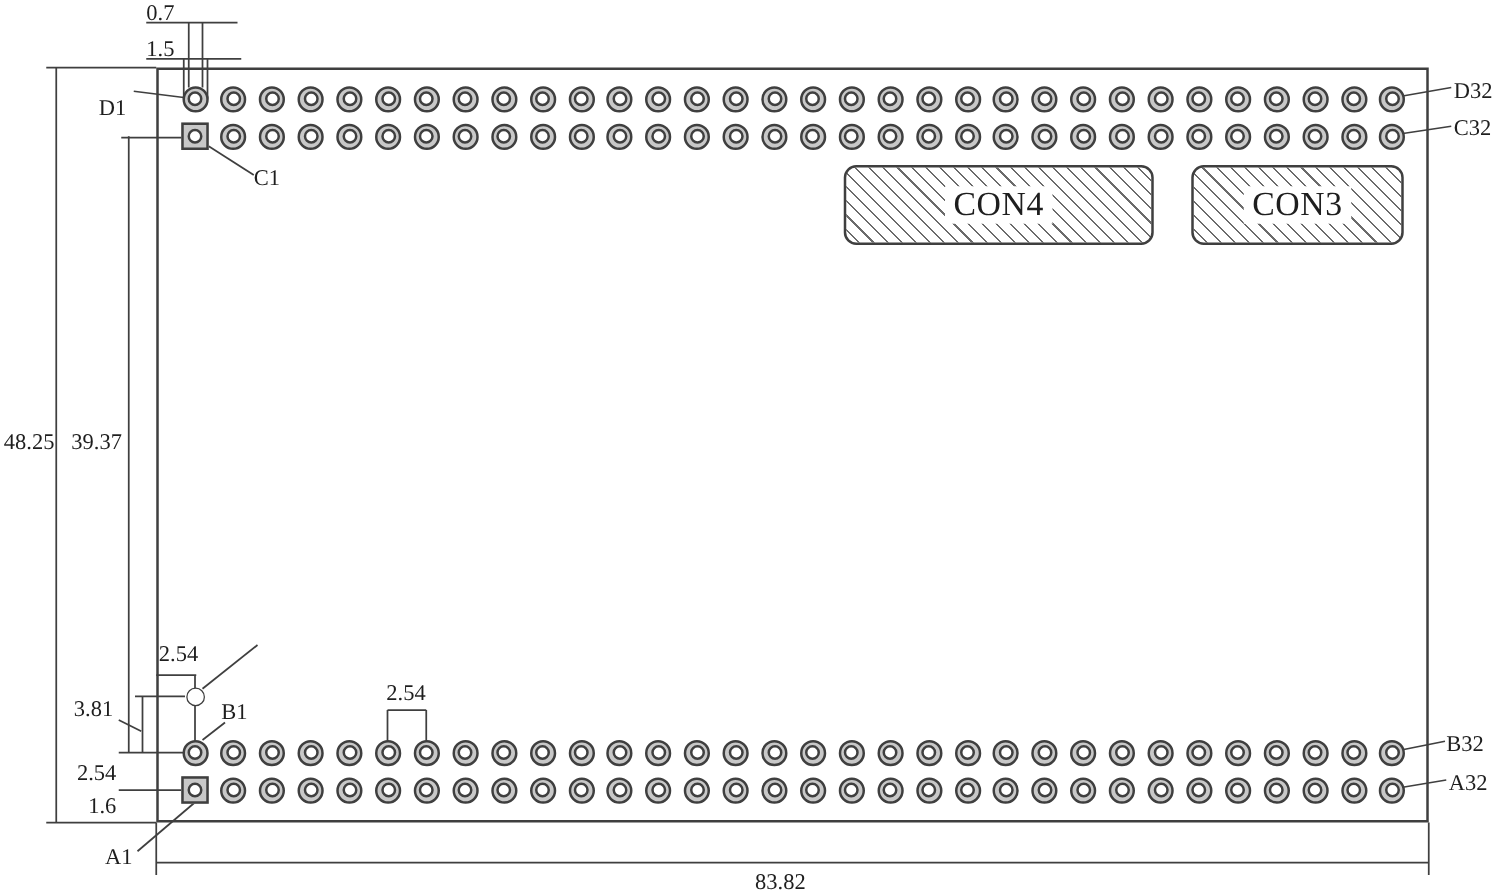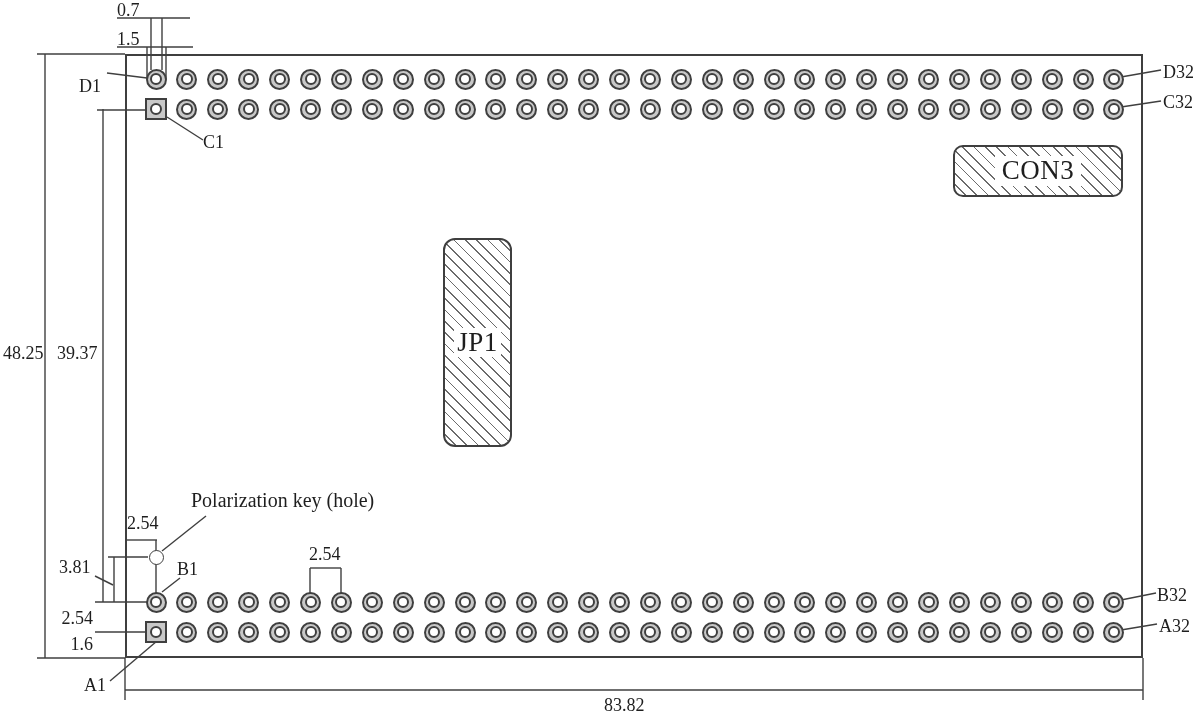--- a/index.html
+++ b/index.html
@@ -472,39 +472,38 @@
       <div class="pin" style="left: 1072.5px; top: 621.5px; width: 21px; height: 21px;">
         <div class="hole" style="width: 12px; height: 12px;"></div>
       </div>
       <div class="pin" style="left: 1103.4px; top: 621.5px; width: 21px; height: 21px;">
         <div class="hole" style="width: 12px; height: 12px;"></div>
       </div>
     </div>
 
   <div id="keyhole"></div>
 
-  <div class="connector" style="left:953px;top:145px;width:170px;height:52px">
+  <div class="connector" style="left:675px;top:132px;width:248px;height:64px">
+    <span class="chip">CON4</span>
+  </div>
+  <div class="connector" style="left:953px;top:132px;width:170px;height:64px">
     <span class="chip">CON3</span>
-  </div>
-  <div class="connector" style="left:443px;top:238px;width:69px;height:209px;border-radius:12px">
-    <span class="chip" style="padding:0 3px">JP1</span>
   </div>
 
   <span class="lbl" style="left:117px;top:1px">0.7</span>
   <span class="lbl" style="left:117px;top:30px">1.5</span>
   <span class="lbl" style="left:3px;top:344px">48.25</span>
   <span class="lbl" style="left:57px;top:344px">39.37</span>
   <span class="lbl" style="left:604px;top:696px">83.82</span>
   <span class="lbl" style="left:127px;top:514px">2.54</span>
   <span class="lbl" style="left:59px;top:558px">3.81</span>
   <span class="lbl" style="left:309px;top:545px">2.54</span>
   <span class="lbl" style="left:51px;top:609px;width:42px;text-align:right">2.54</span>
   <span class="lbl" style="left:62px;top:635px;width:31px;text-align:right">1.6</span>
 
-  <span class="note" style="left:191px;top:490px">Polarization key (hole)</span>
 
   <span class="lbl" style="left:79px;top:77px">D1</span>
   <span class="lbl" style="left:203px;top:133px">C1</span>
   <span class="lbl" style="left:1163px;top:63px">D32</span>
   <span class="lbl" style="left:1163px;top:93px">C32</span>
   <span class="lbl" style="left:177px;top:560px">B1</span>
   <span class="lbl" style="left:84px;top:676px">A1</span>
   <span class="lbl" style="left:1157px;top:586px">B32</span>
   <span class="lbl" style="left:1159px;top:617px">A32</span>
 

